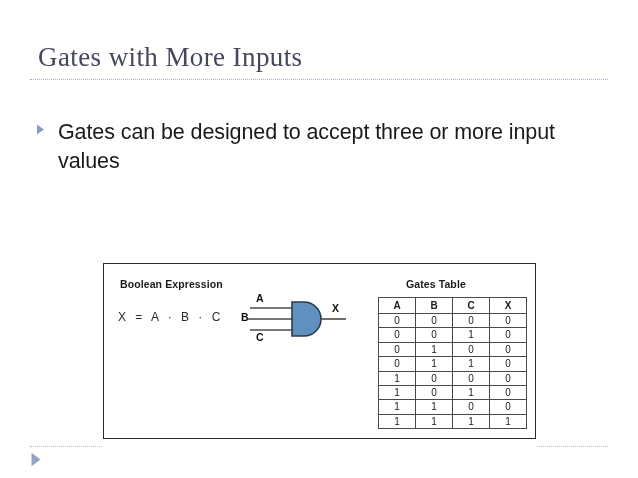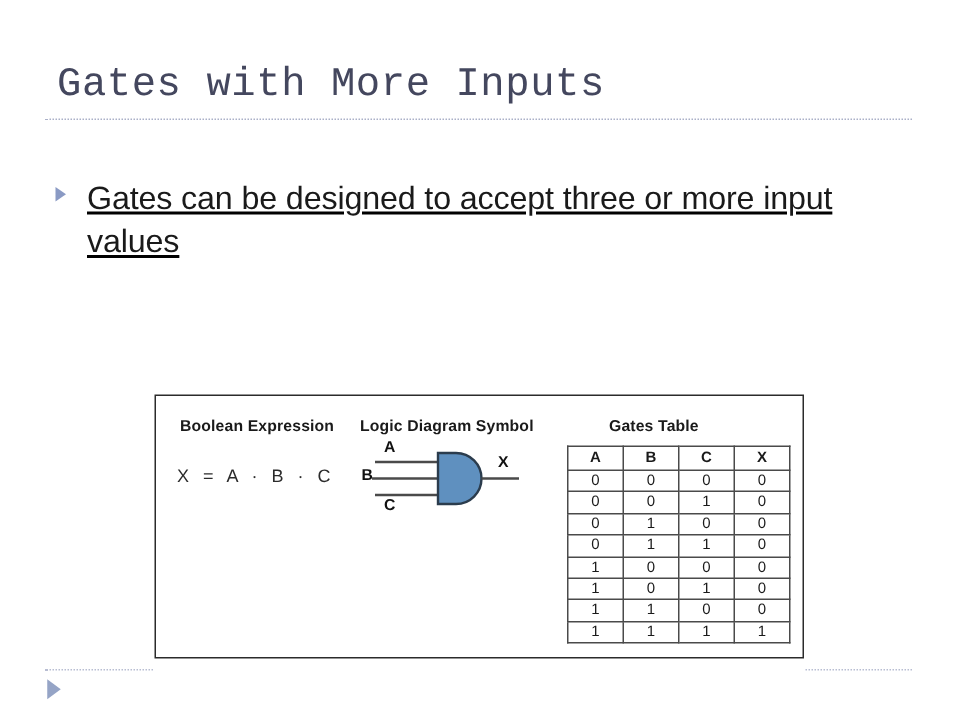--- a/index.html
+++ b/index.html
@@ -13,21 +13,21 @@
     position: relative;
     overflow: hidden;
     font-family: "Liberation Sans", sans-serif;
   }
 
   
   #slide-title {
     position: absolute;
     left: 38px;
     top: 42px;
-    font-family: Liberation Mono, monospace;
+    font-family: Liberation Serif, serif;
     font-size: 27px;
     color: #44475e;
     letter-spacing: 0.4px;
     white-space: nowrap;
   }
   #title-rule {
     position: absolute;
     left: 30px;
     top: 79px;
     width: 578px;
@@ -39,21 +39,20 @@
   #bullet-list {
     position: absolute;
     left: 36px;
     top: 118px;
     width: 570px;
   }
   .bullet-row {
     display: flex;
     align-items: flex-start;
     margin-bottom: 8px;
-    text-decoration: underline;
   }
   .bullet-marker {
     flex: 0 0 auto;
     width: 22px;
     padding-top: 6px;
     color: #8a9ac4;
     font-size: 13px;
     line-height: 1;
   }
   .bullet-marker svg { display: block; }
@@ -179,21 +178,20 @@
       </svg>
     </span>
     <span class="bullet-text">Gates can be designed to accept three or more input values</span>
   </div>
 </div>
 
 <div id="figure-box">
 
   <div class="col-heading" id="heading-boolean">Boolean Expression</div>
 
-  <div class="col-heading" id="heading-logic">Logic Diagram Symbol</div>
 
   <div class="col-heading" id="heading-truth">Gates Table</div>
 
   <div id="boolean-expression">X = A · B · C</div>
 
   <div id="gate-drawing">
     <svg width="120" height="62" viewBox="0 0 120 62" aria-hidden="true">
 
       <line x1="8" y1="14" x2="50" y2="14" stroke="#4a4a4a" stroke-width="1.6"></line>
       <line x1="6" y1="25" x2="50" y2="25" stroke="#4a4a4a" stroke-width="1.6"></line>

